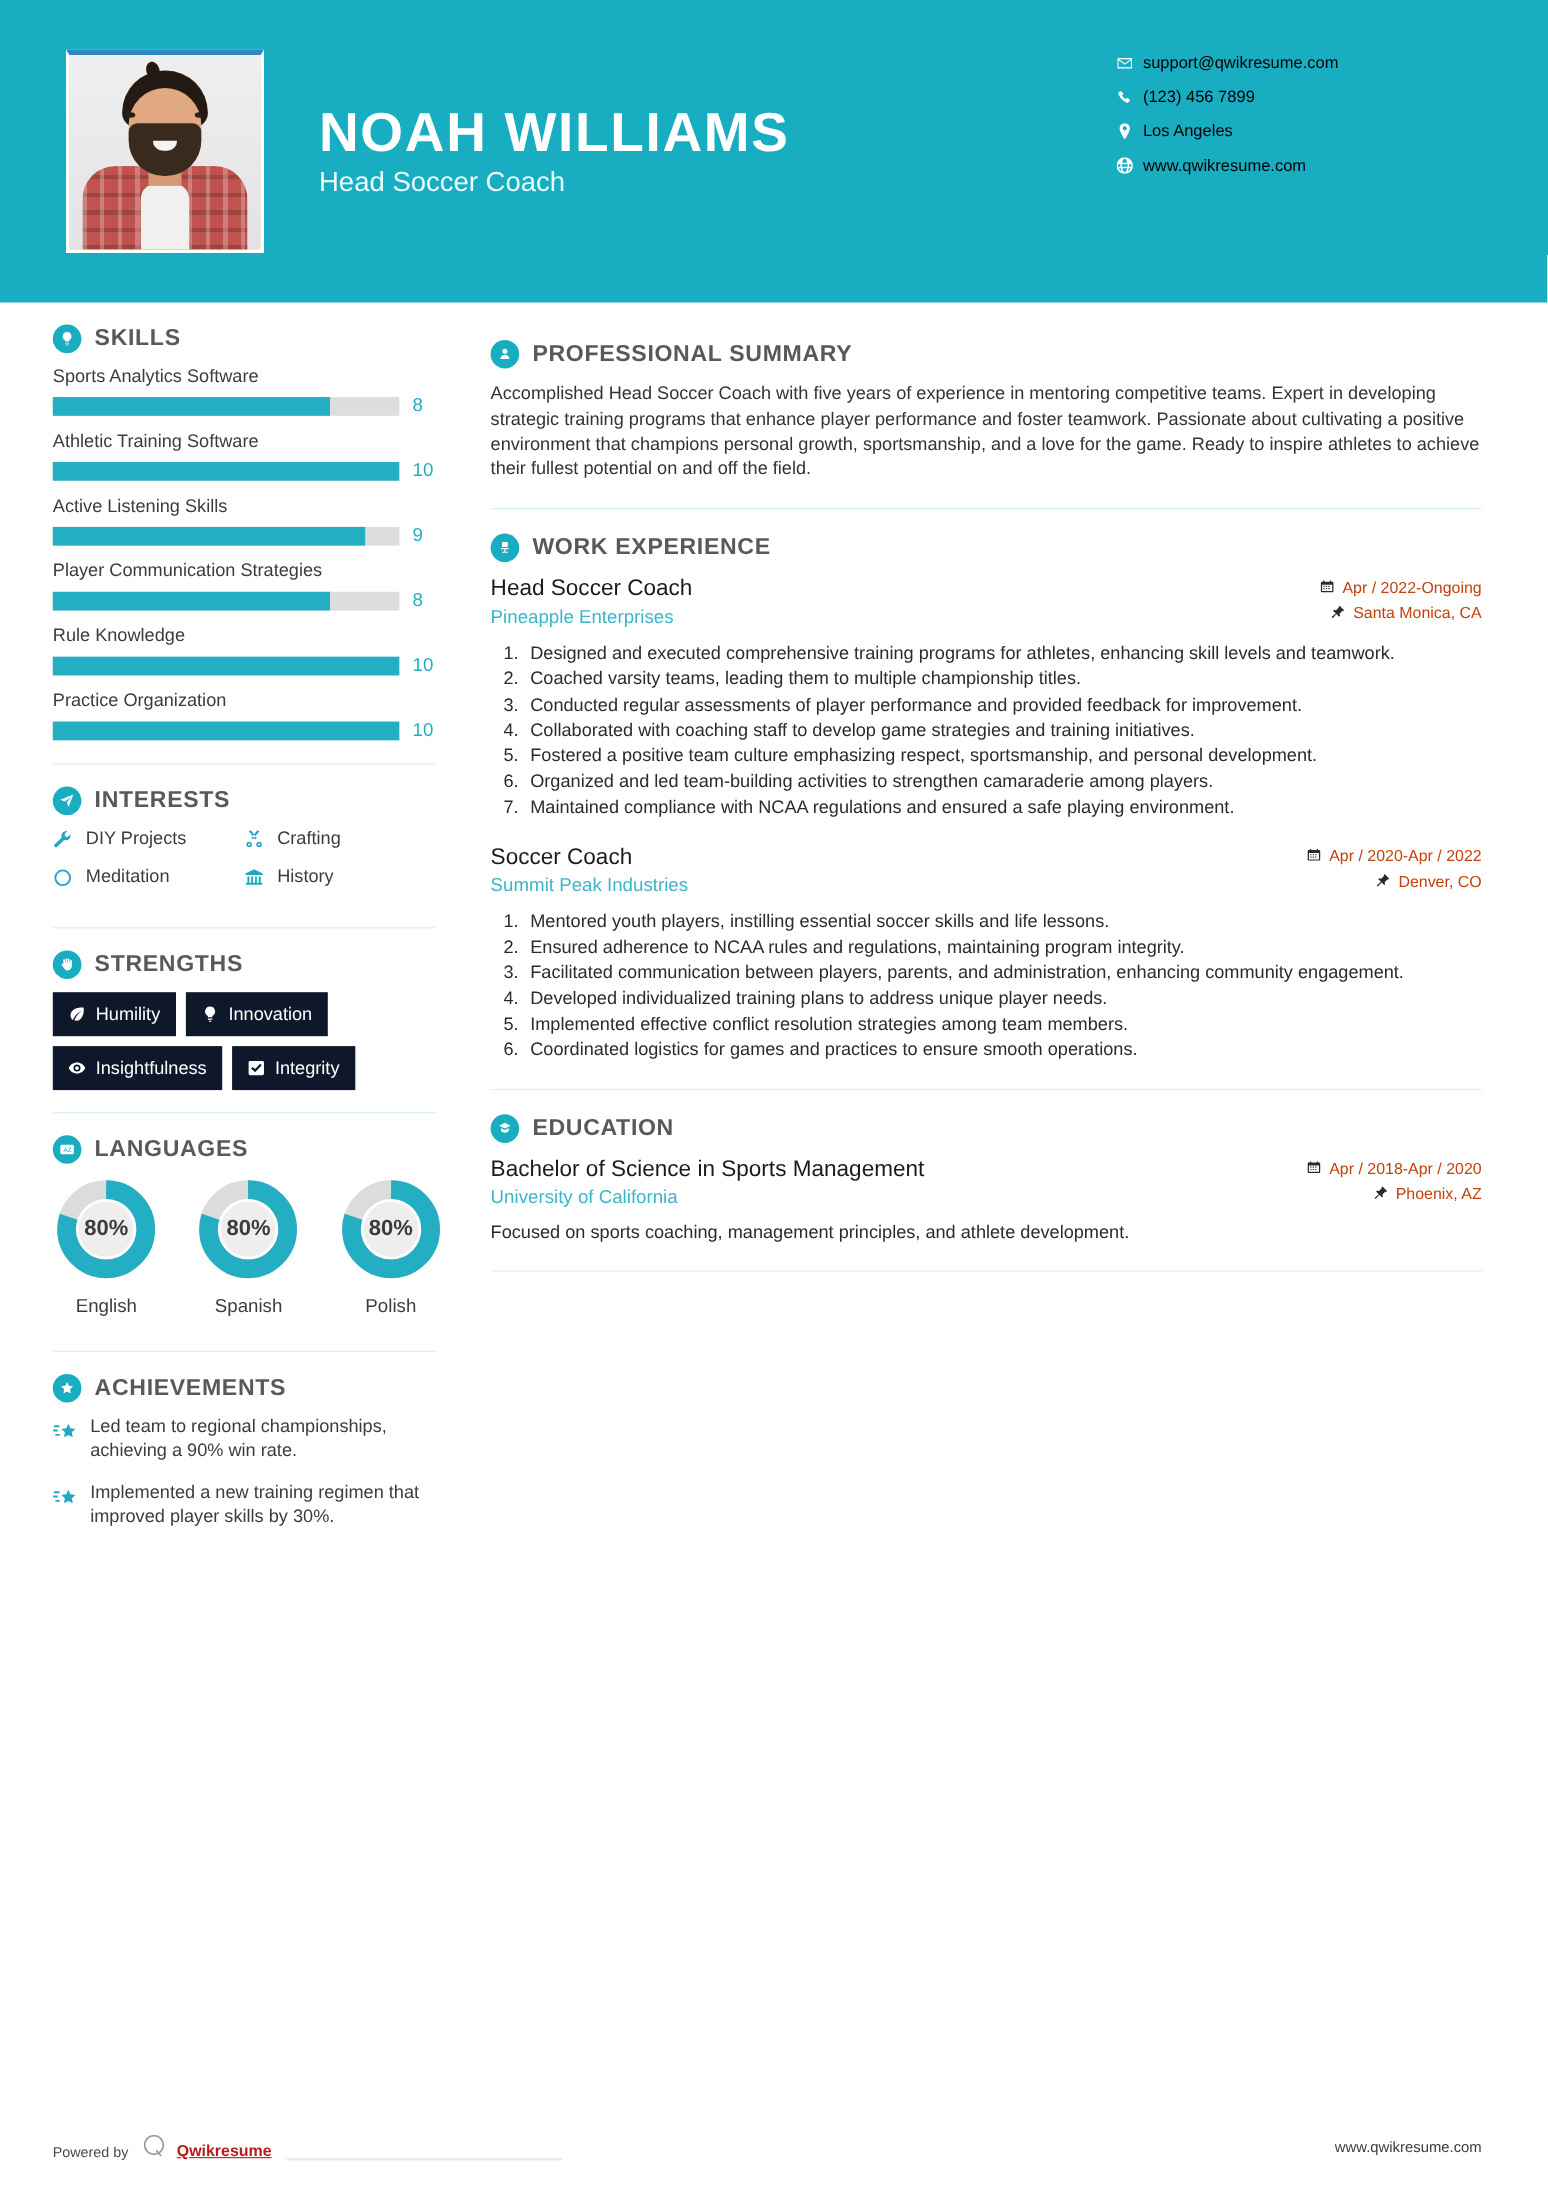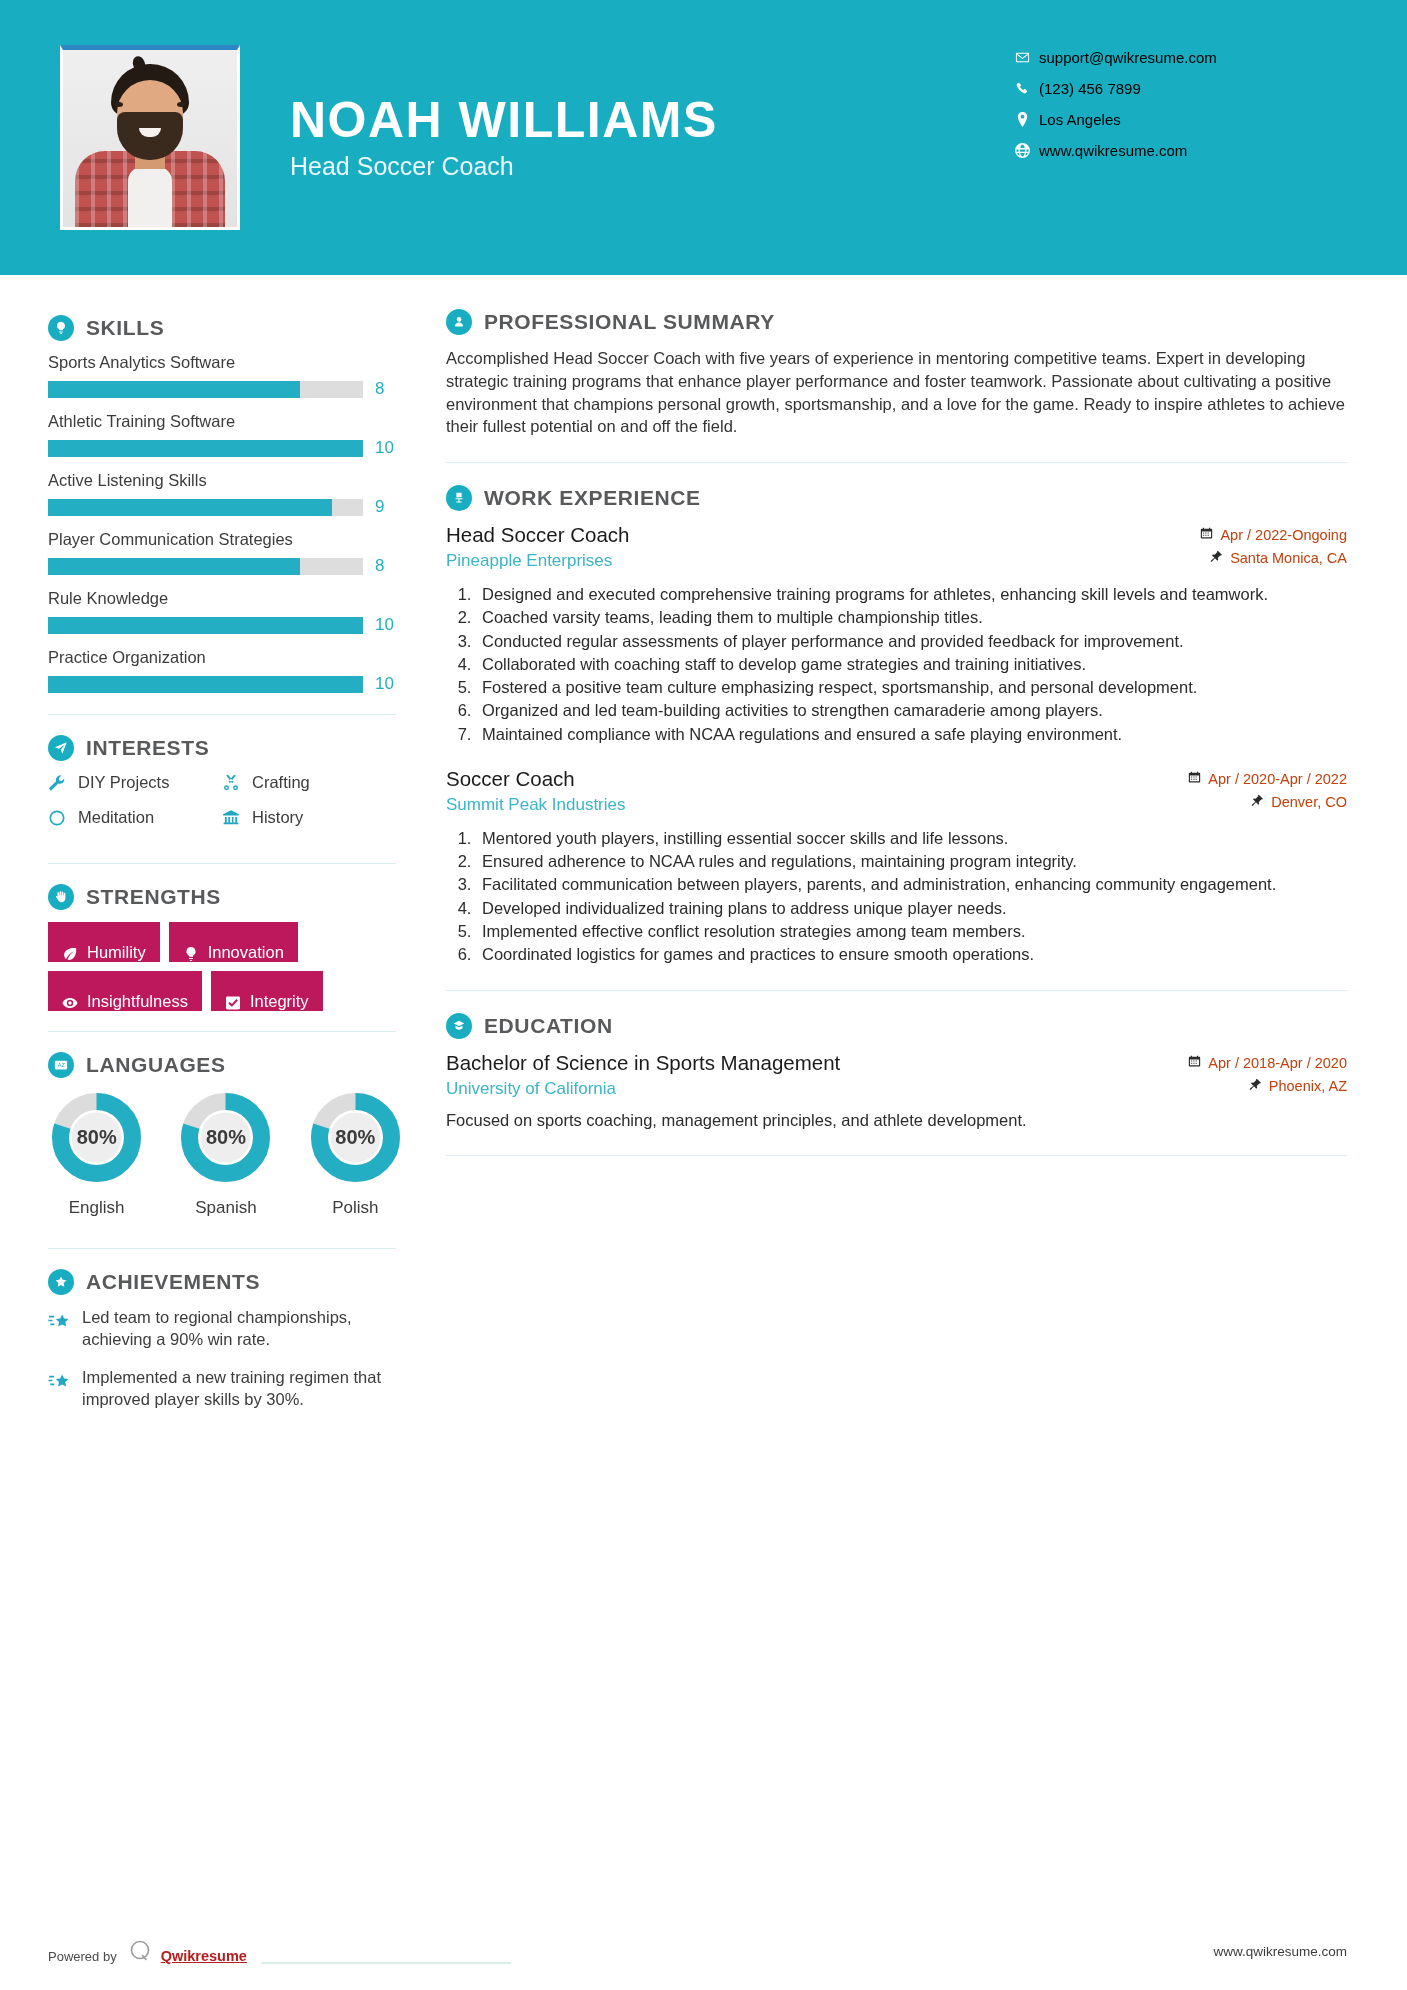--- a/index.html
+++ b/index.html
@@ -93,21 +93,21 @@
     align-items: center;
     justify-content: center;
   }
   .contact-ico svg { fill: #ffffff; }
   .contact-txt { margin-left: 4px; }
 
   
   .body-wrap { display: flex; padding: 0 0 0 0; }
   .col-left {
     width: 404px;
-    padding: 40px 0 0 48px;
+    padding: 20px 0 0 48px;
   }
   .col-right {
     width: 1003px;
     padding: 34px 60px 0 42px;
   }
 
   
   .sec-head {
     display: flex;
     align-items: center;
@@ -145,22 +145,22 @@
   .interest {
     width: 174px; display: flex; align-items: center; margin-bottom: 16px;
   }
   .interest .ico { width: 30px; flex: 0 0 30px; display:flex; align-items:center; }
   .interest .ico svg { fill: #1fa9c2; }
   .interest .lbl { font-size: 16.5px; color: #3c3c3c; text-align: center; }
 
   
   .strength-grid { display: flex; flex-wrap: wrap; gap: 9px; }
   .strength {
-    background: #be185d; color: #ffffff; height: 40px;
-    display: flex; align-items: flex-end; padding: 0 14px;
+    background: #0f172a; color: #ffffff; height: 40px;
+    display: flex; align-items: center; padding: 0 14px;
     font-size: 16.5px;
   }
   .strength .ico { margin-right: 9px; display:flex; align-items:center; }
   .strength .ico svg { fill: #ffffff; }
 
   
   .lang-row { display: flex; gap: 32px; margin-top: 6px; }
   .lang { width: 103px; text-align: center; }
   .donut { width: 95px; height: 95px; position: relative; margin: 0 auto; }
   .donut svg { transform: rotate(-90deg); }

